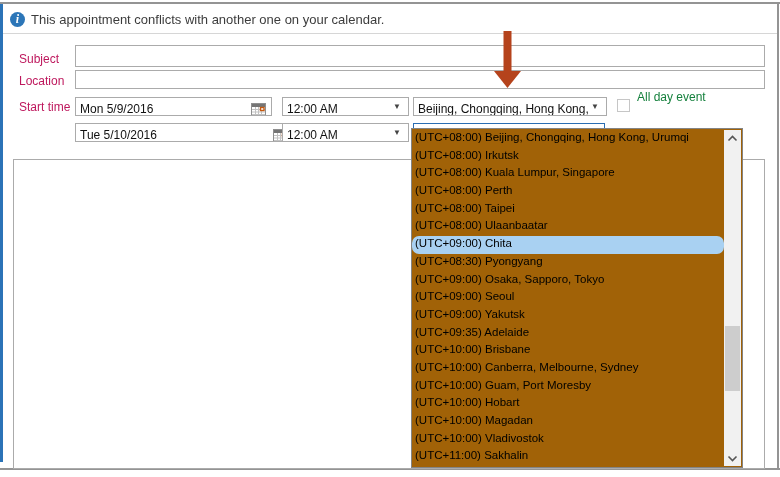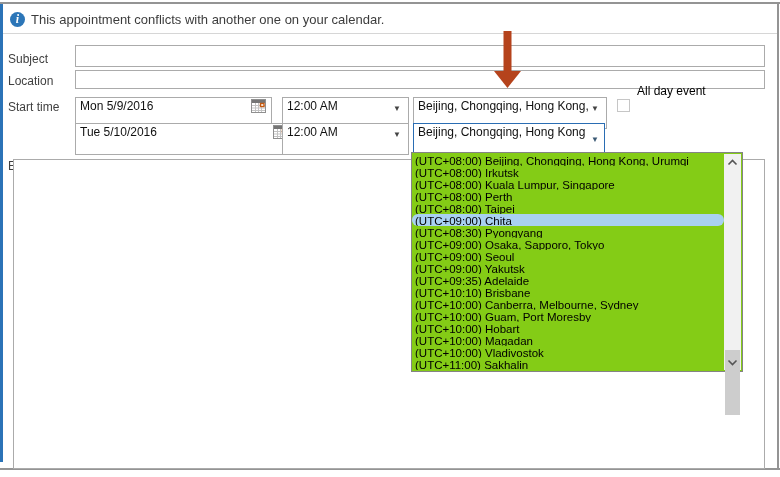--- a/index.html
+++ b/index.html
@@ -14,43 +14,43 @@
 
   
   .banner { position:absolute; left:10px; top:10px; height:18px; display:flex; align-items:center; gap:6px; }
   .info-icon { width:15px; height:15px; border-radius:50%; background:#2c76b8; color:#ffffff;
                font-family:"Liberation Serif", serif; font-style:italic; font-weight:bold; font-size:12px;
                display:flex; align-items:center; justify-content:center; line-height:1; }
   .banner-text { font-size:13px; color:#3c3c3c; }
   .banner-sep { position:absolute; left:3px; right:3px; top:33px; height:1px; background:#d6d6d6; }
 
   
-  .flabel { position:absolute; left:8px; font-size:12px; color:#404040; }
+  .flabel { position:absolute; left:19px; font-size:12px; color:#be185d; }
 
   input.text-input { position:absolute; border:1px solid #ababab; background:#fff; font-family:"Liberation Sans", sans-serif;
                      font-size:12px; padding:0 4px; outline:none; }
   .field { position:absolute; border:1px solid #ababab; background:#fff; font-size:12px; color:#111;
-           display:flex; align-items:flex-end; padding:15px 4px; overflow:hidden; white-space:nowrap; }
+           display:flex; align-items:flex-start; padding:4px 4px; overflow:hidden; white-space:nowrap; }
   .field .txt { flex:1; overflow:hidden; white-space:nowrap; }
   .cal-btn { width:17px; height:15px; display:flex; align-items:center; justify-content:center; flex:0 0 auto; }
   .combo-arrow { flex:0 0 auto; font-size:8px; color:#444; padding-right:3px; }
 
   .combo-focused { border:1px solid #2a6db3; padding-right:0; }
   .combo-btn { flex:0 0 auto; width:19px; align-self:stretch; background:#b8d7f1; border-left:1px solid #7fb2de;
                display:flex; align-items:center; justify-content:center; font-size:8px; color:#3c5a75; }
 
   
   .checkbox { position:absolute; left:617px; top:99px; width:13px; height:13px; border:1px solid #c6c6c6; background:#fff; }
-  .checkbox-label { position:absolute; left:637px; top:84px; font-size:12px; color:#000000; }
+  .checkbox-label { position:absolute; left:637px; top:90px; font-size:12px; color:#15803d; }
 
   
   .body-box { position:absolute; left:13px; top:159px; width:752px; height:310px; border:1px solid #ababab; background:#fff; z-index:1; }
 
   
-  .listbox { position:absolute; left:411px; top:152px; width:332px; height:220px; background:#84cc16;
+  .listbox { position:absolute; left:411px; top:128px; width:332px; height:340px; background:#a16207;
              border:1px solid #848484; z-index:5; }
   .listbox .items { position:absolute; left:0; top:1px; right:18px; bottom:1px; display:flex; flex-direction:column; }
   .lb-item { flex:1 1 auto; font-size:11.5px; line-height:15.2px; height:15.2px; color:#000; padding-left:3px;
              white-space:nowrap; overflow:hidden; }
   .lb-item.selected { background:#a9d1f2;border-radius:7px; }
 
   
   .scrollbar { position:absolute; top:1px; right:1px; bottom:1px; width:17px; background:#f1f1f1; }
   .sb-btn { position:absolute; left:0; width:17px; height:16px; display:flex; align-items:center; justify-content:center; }
   .sb-up { top:0; } .sb-down { bottom:0; }
@@ -126,27 +126,28 @@
 
   <div class="body-box"></div>
 
   <div class="listbox">
     <div class="items">
         <div class="lb-item">(UTC+08:00) Beijing, Chongqing, Hong Kong, Urumqi</div>
         <div class="lb-item">(UTC+08:00) Irkutsk</div>
         <div class="lb-item">(UTC+08:00) Kuala Lumpur, Singapore</div>
         <div class="lb-item">(UTC+08:00) Perth</div>
         <div class="lb-item">(UTC+08:00) Taipei</div>
+        <div class="lb-item">(UTC+08:00) Ulaanbaatar</div>
         <div class="lb-item selected">(UTC+09:00) Chita</div>
         <div class="lb-item">(UTC+08:30) Pyongyang</div>
         <div class="lb-item">(UTC+09:00) Osaka, Sapporo, Tokyo</div>
         <div class="lb-item">(UTC+09:00) Seoul</div>
         <div class="lb-item">(UTC+09:00) Yakutsk</div>
         <div class="lb-item">(UTC+09:35) Adelaide</div>
-        <div class="lb-item">(UTC+10:10) Brisbane</div>
+        <div class="lb-item">(UTC+10:00) Brisbane</div>
         <div class="lb-item">(UTC+10:00) Canberra, Melbourne, Sydney</div>
         <div class="lb-item">(UTC+10:00) Guam, Port Moresby</div>
         <div class="lb-item">(UTC+10:00) Hobart</div>
         <div class="lb-item">(UTC+10:00) Magadan</div>
         <div class="lb-item">(UTC+10:00) Vladivostok</div>
         <div class="lb-item">(UTC+11:00) Sakhalin</div>
       </div>
     <div class="scrollbar">
       <div class="sb-btn sb-up">
         <svg width="11" height="7" viewBox="0 0 11 7">

